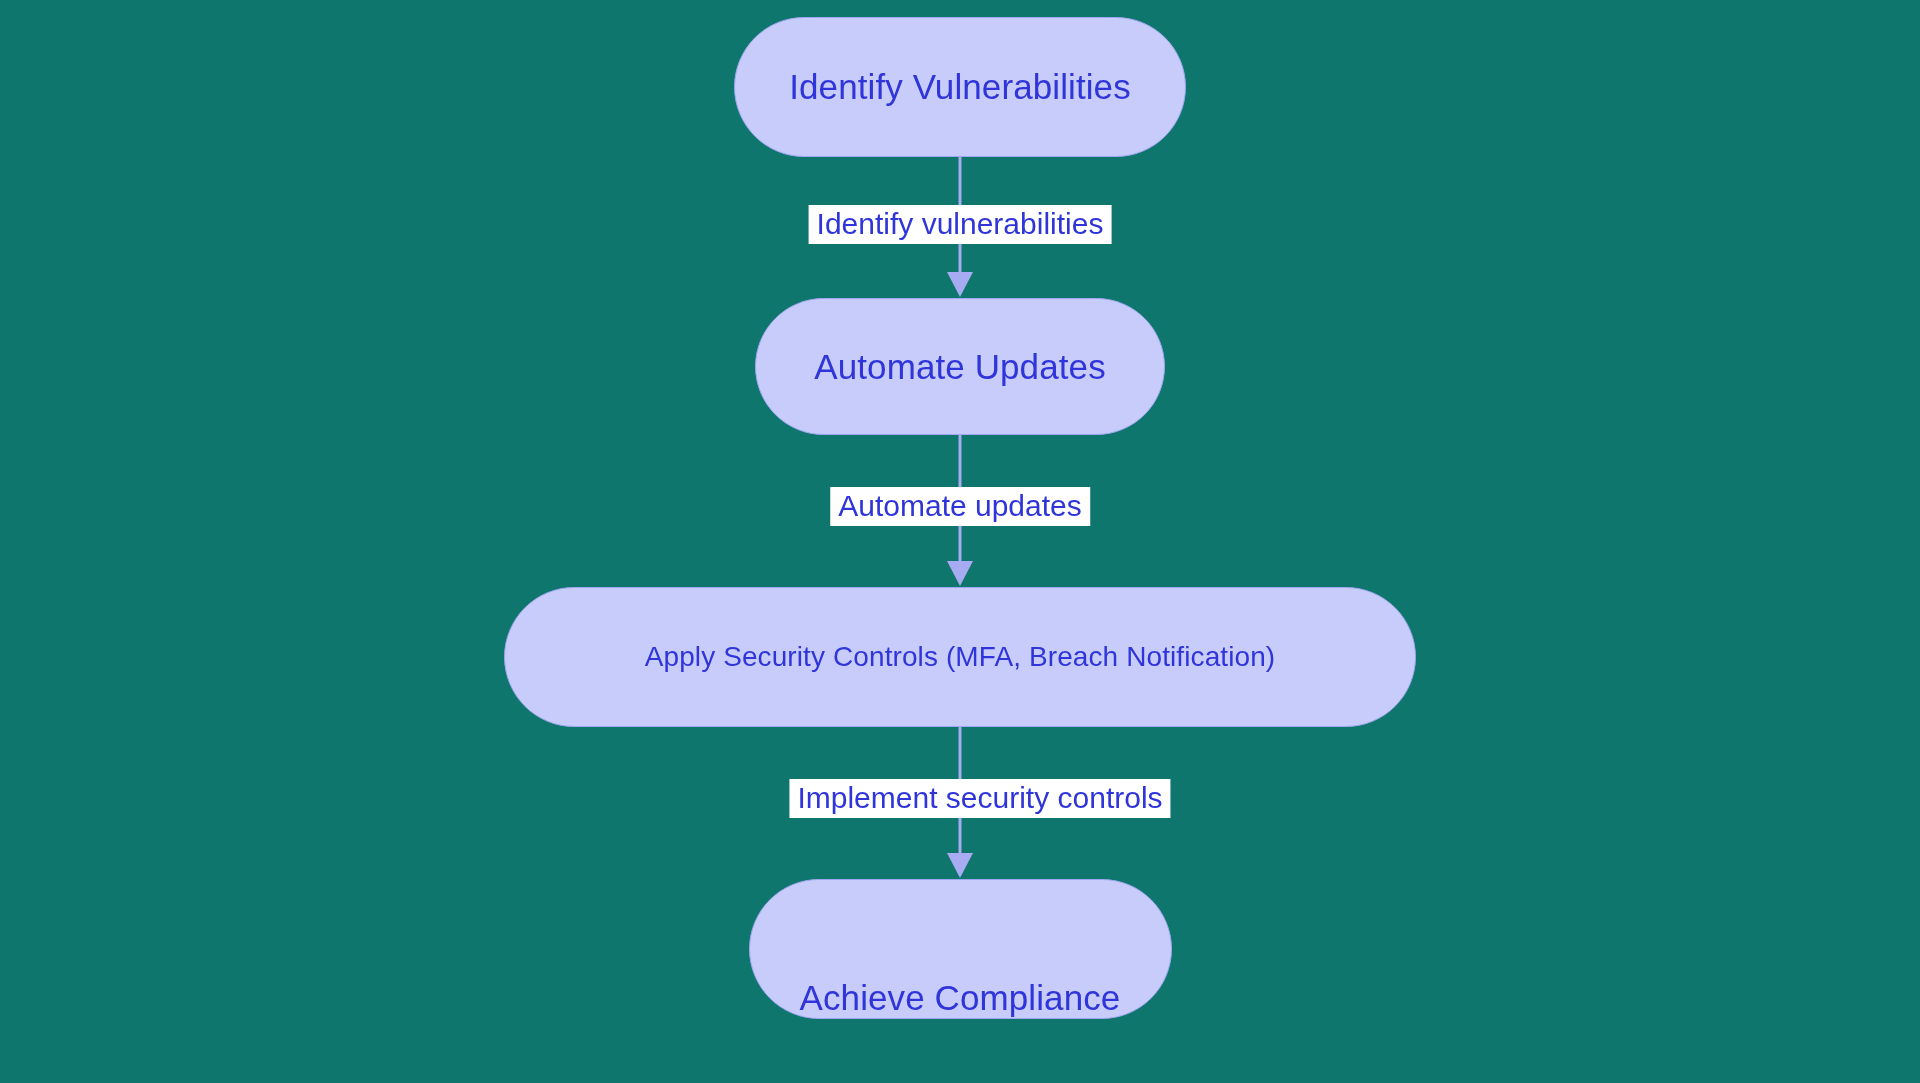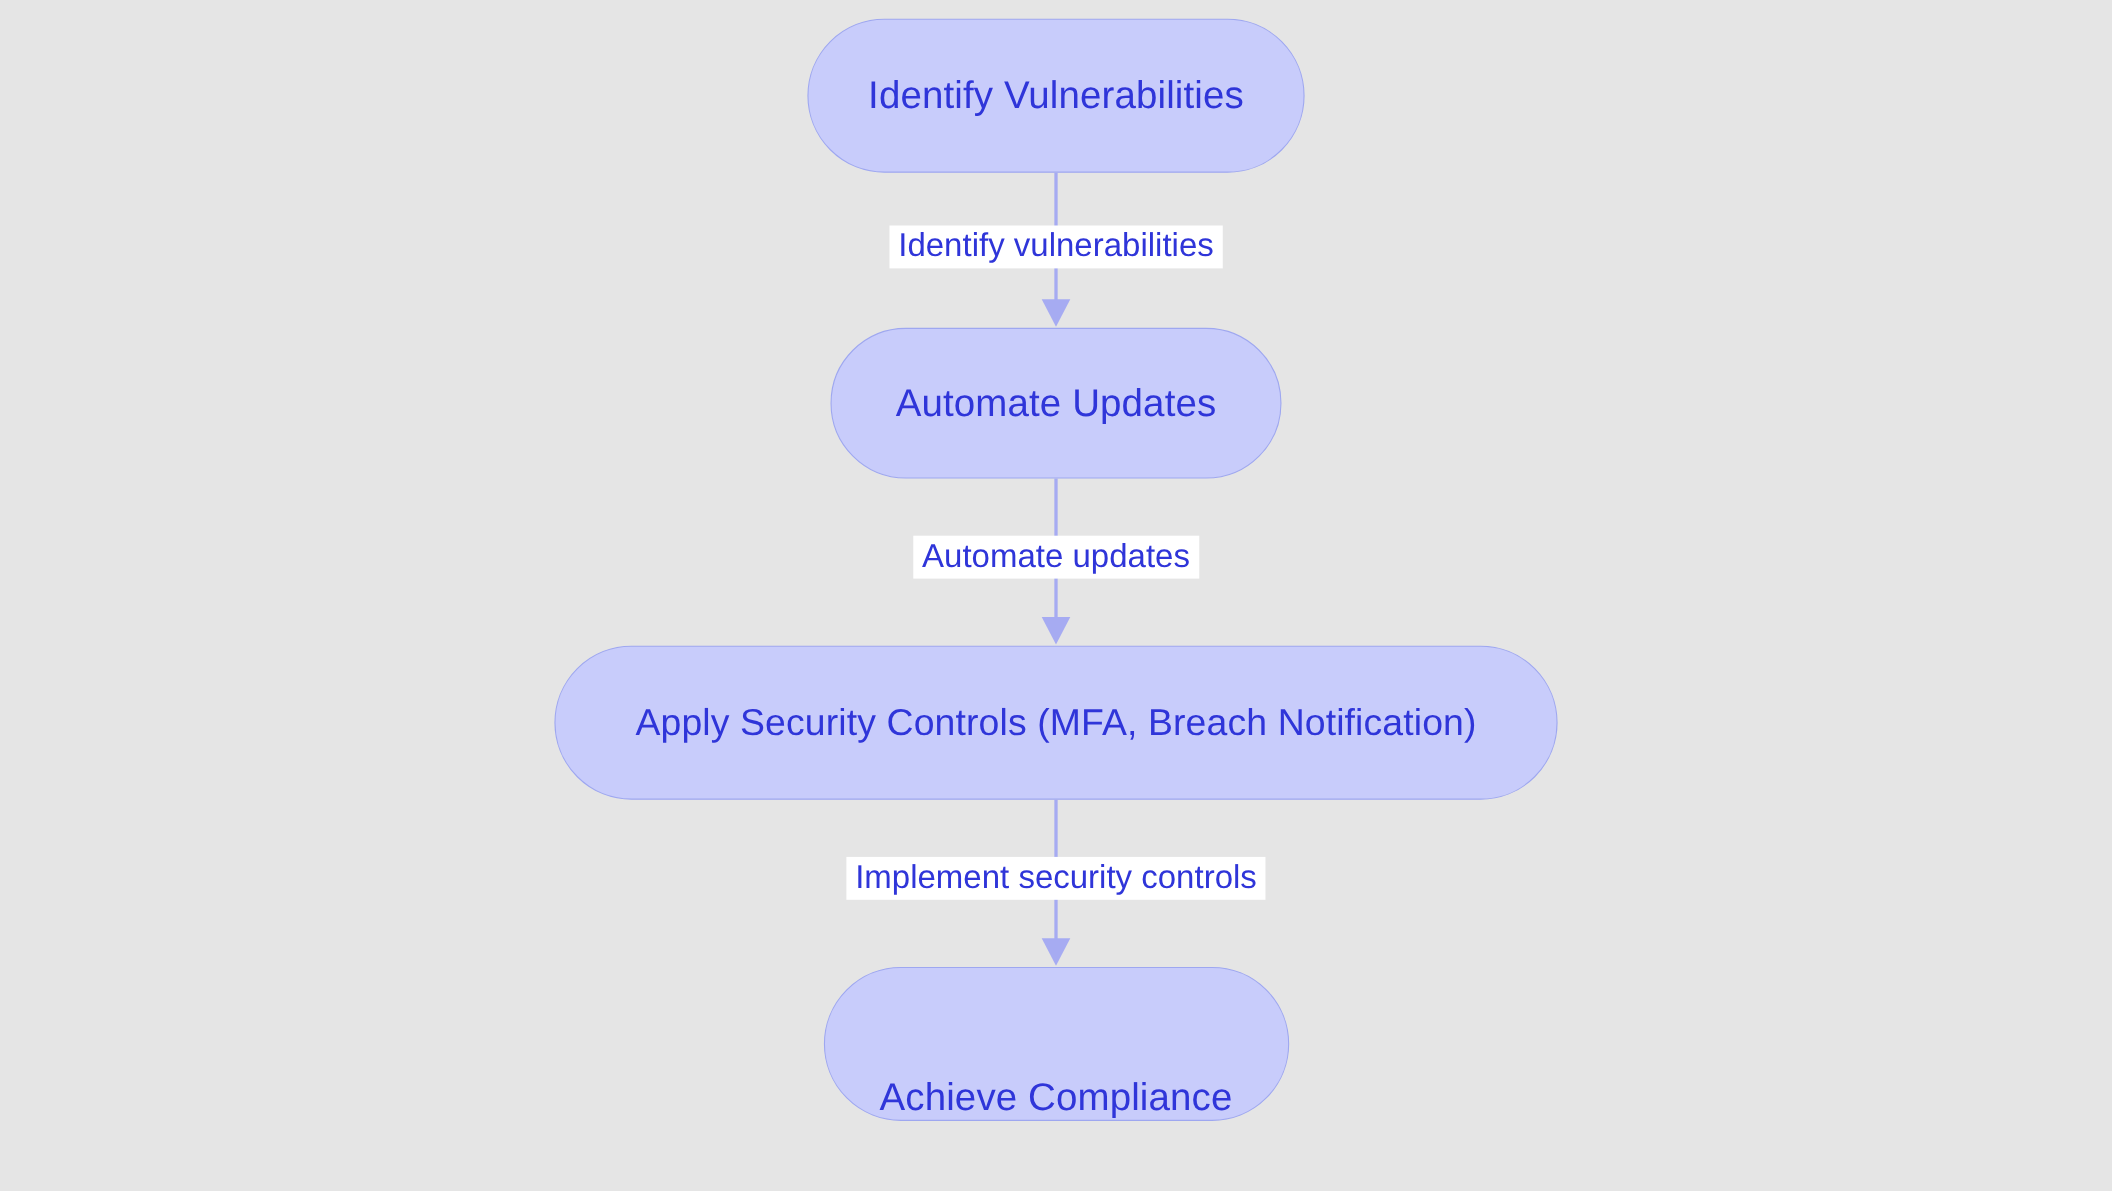--- a/index.html
+++ b/index.html
@@ -11,21 +11,21 @@
     width: 1920px;
     height: 1083px;
     font-family: "Liberation Sans", sans-serif;
     overflow: hidden;
   }
 
   #flow-canvas {
     position: relative;
     width: 1920px;
     height: 1083px;
-    background: #e5e5e5;
+    background: #0f766e;
   }
 
   .flow-column {
     position: absolute;
     left: 0;
     top: 0;
     width: 1920px;
     height: 1083px;
     display: flex;
     flex-direction: column;
@@ -61,21 +61,21 @@
   .node-2 {
     width: 410px;
     height: 137px;
   }
   .node-2 .node-label { font-size: 35px; }
 
   .node-3 {
     width: 912px;
     height: 140px;
   }
-  .node-3 .node-label { font-size: 34px; }
+  .node-3 .node-label { font-size: 28px; }
 
   .node-4 {
     width: 423px;
     height: 140px;
     align-items: flex-end;
   }
   .node-4 .node-label { font-size: 35px; }
 
   
   .edge {
@@ -121,21 +121,21 @@
     transform: translateX(-50%);
     color: #2f35d9;
     font-size: 30px;
     background: #ffffff;
     padding: 2px 8px;
     white-space: nowrap;
     line-height: 1.15;
   }
   .edge-1 .edge-label { top: 48px; }
   .edge-2 .edge-label { top: 52px; }
-  .edge-3 .edge-label { top: 52px; }
+  .edge-3 .edge-label { top: 52px; margin-left: 20px; }
 </style>
 </head>
 <body>
 
 <div id="flow-canvas">
   <div class="flow-column">
 
     <div class="node node-1">
       <span class="node-label">Identify Vulnerabilities</span>
     </div>

